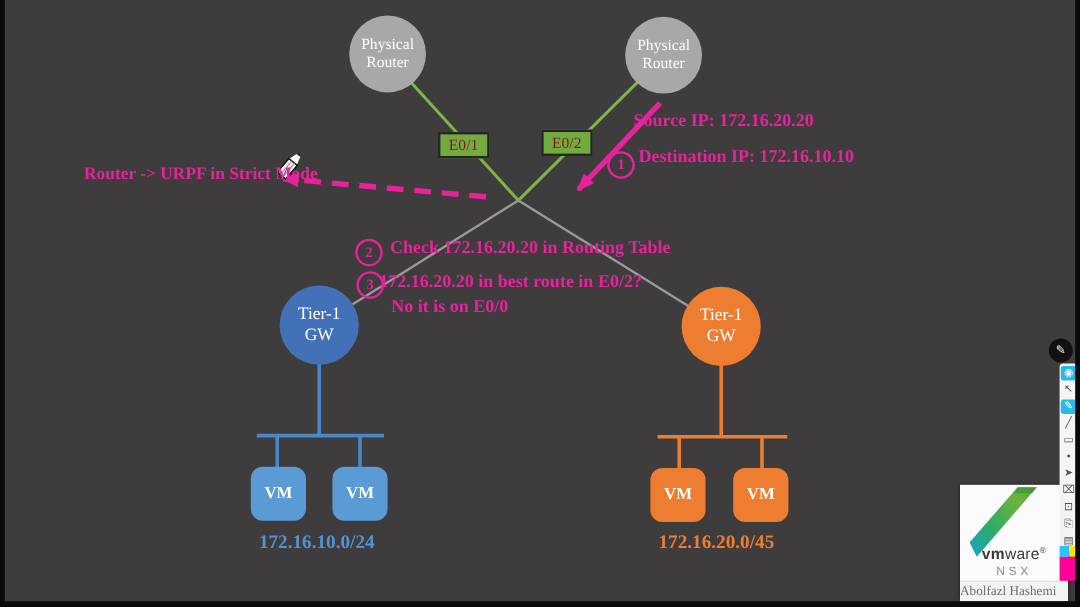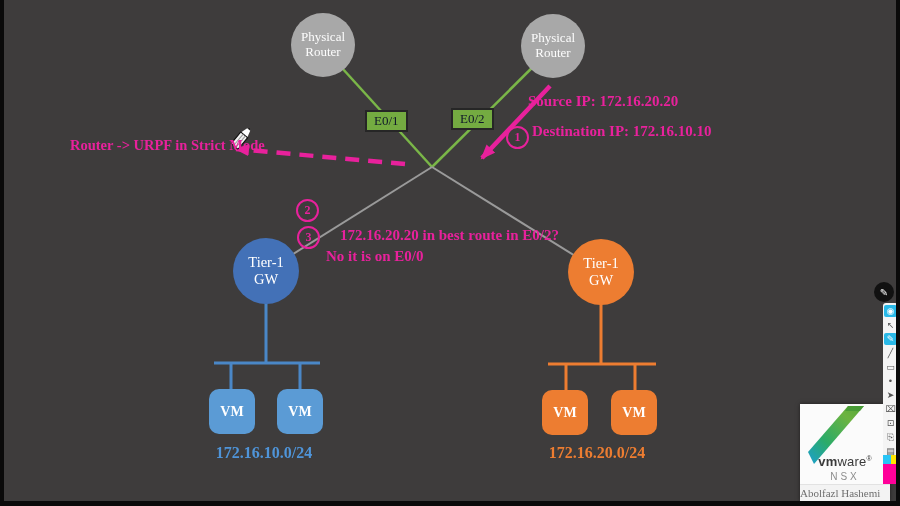--- a/index.html
+++ b/index.html
@@ -15,21 +15,21 @@
   .circle-node{position:absolute;border-radius:50%;display:flex;align-items:center;justify-content:center;
                text-align:center;color:#fff;line-height:1.15;}
   #router-left,#router-right{width:64px;height:64px;background:#a8a8a8;font-size:13px;color:#fdfdfd;}
   #router-left{left:291px;top:13px;}
   #router-right{left:521px;top:14px;}
   #tier0{left:401px;top:136px;width:62px;height:62px;background:#6aaa47;font-size:14.5px;}
   #tier1-left{left:233px;top:238px;width:66px;height:66px;background:#4371b7;font-size:14.5px;}
   #tier1-right{left:568px;top:239px;width:66px;height:66px;background:#ed7d31;font-size:14.5px;}
   .circle-node span{display:block;width:52px;}
 
-  .if-box{position:absolute;background:#74ab41;border:2px solid #262626;color:#0f172a;
+  .if-box{position:absolute;background:#74ab41;border:2px solid #262626;color:#7f1d1d;
           font-size:13px;padding:1px 7px;}
   #if-e01{left:365px;top:110px;}
   #if-e02{left:451px;top:108px;}
 
   .vm-box{position:absolute;width:46px;height:45px;border-radius:10px;display:flex;align-items:center;
           justify-content:center;color:#fff;font-weight:bold;font-size:14px;}
   .vm-blue{background:#5b9bd5;}
   .vm-orange{background:#ed7d31;}
   #vm-l1{left:209px;top:389px;}
   #vm-l2{left:277px;top:389px;}
@@ -42,21 +42,21 @@
 
   .mag{position:absolute;color:#e8219c;font-weight:bold;font-size:15px;white-space:nowrap;}
   .mag-num{position:absolute;width:19px;height:19px;border:2px solid #e8219c;border-radius:50%;
            color:#e8219c;font-size:12px;font-weight:bold;display:flex;align-items:center;justify-content:center;}
   #ann-source{left:528px;top:93px;}
   #ann-dest{left:532px;top:123px;}
   #num1{left:506px;top:126px;}
   #ann-urpf{left:30px;top:137px;font-size:14.5px;margin-left:40px;}
   #ann-step2{left:325px;top:199px;}
   #num2{left:296px;top:199px;}
-  #ann-step3a{left:340px;top:227px;}
+  #ann-step3a{left:316px;top:227px;}
   #num3{left:297px;top:226px;}
   #ann-step3b{left:326px;top:248px;}
 
   
   #wm-card{position:absolute;left:800px;top:404px;width:90px;height:97px;background:#fbfbfb;
            box-shadow:0 0 4px rgba(0,0,0,.5);font-family:"Liberation Sans",sans-serif;}
   #wm-brand{position:absolute;left:0;top:50px;width:100%;text-align:center;font-size:13px;color:#3a3a3a;letter-spacing:.2px;}
   #wm-brand .b{font-weight:bold;}
   #wm-brand .reg{font-size:7px;vertical-align:super;}
   #wm-product{position:absolute;left:0;top:67px;width:100%;text-align:center;font-size:10px;color:#8d8d8d;letter-spacing:3px;}
@@ -137,27 +137,28 @@
     <span>VM</span>
   </div>
   <div class="vm-box vm-orange" id="vm-r1">
     <span>VM</span>
   </div>
   <div class="vm-box vm-orange" id="vm-r2">
     <span>VM</span>
   </div>
 
   <div class="subnet" id="subnet-left">172.16.10.0/24</div>
-  <div class="subnet" id="subnet-right">172.16.20.0/24</div>
+  <div class="subnet" id="subnet-right">172.16.20.0/45</div>
 
   <div class="mag" id="ann-source">Source IP: 172.16.20.20</div>
   <div class="mag-num" id="num1">1</div>
   <div class="mag" id="ann-dest">Destination IP: 172.16.10.10</div>
   <div class="mag" id="ann-urpf">Router -&gt; URPF in Strict Mode</div>
   <div class="mag-num" id="num2">2</div>
+  <div class="mag" id="ann-step2">Check 172.16.20.20 in Routing Table</div>
   <div class="mag-num" id="num3">3</div>
   <div class="mag" id="ann-step3a">172.16.20.20 in best route in E0/2?</div>
   <div class="mag" id="ann-step3b">No it is on E0/0</div>
 
   <div id="wm-card">
     <svg width="90" height="97">
       <defs>
         <linearGradient id="rib" x1="0" y1="1" x2="1" y2="0">
           <stop offset="0" stop-color="#1b9fd0"></stop>
           <stop offset="0.35" stop-color="#2bab69"></stop>

